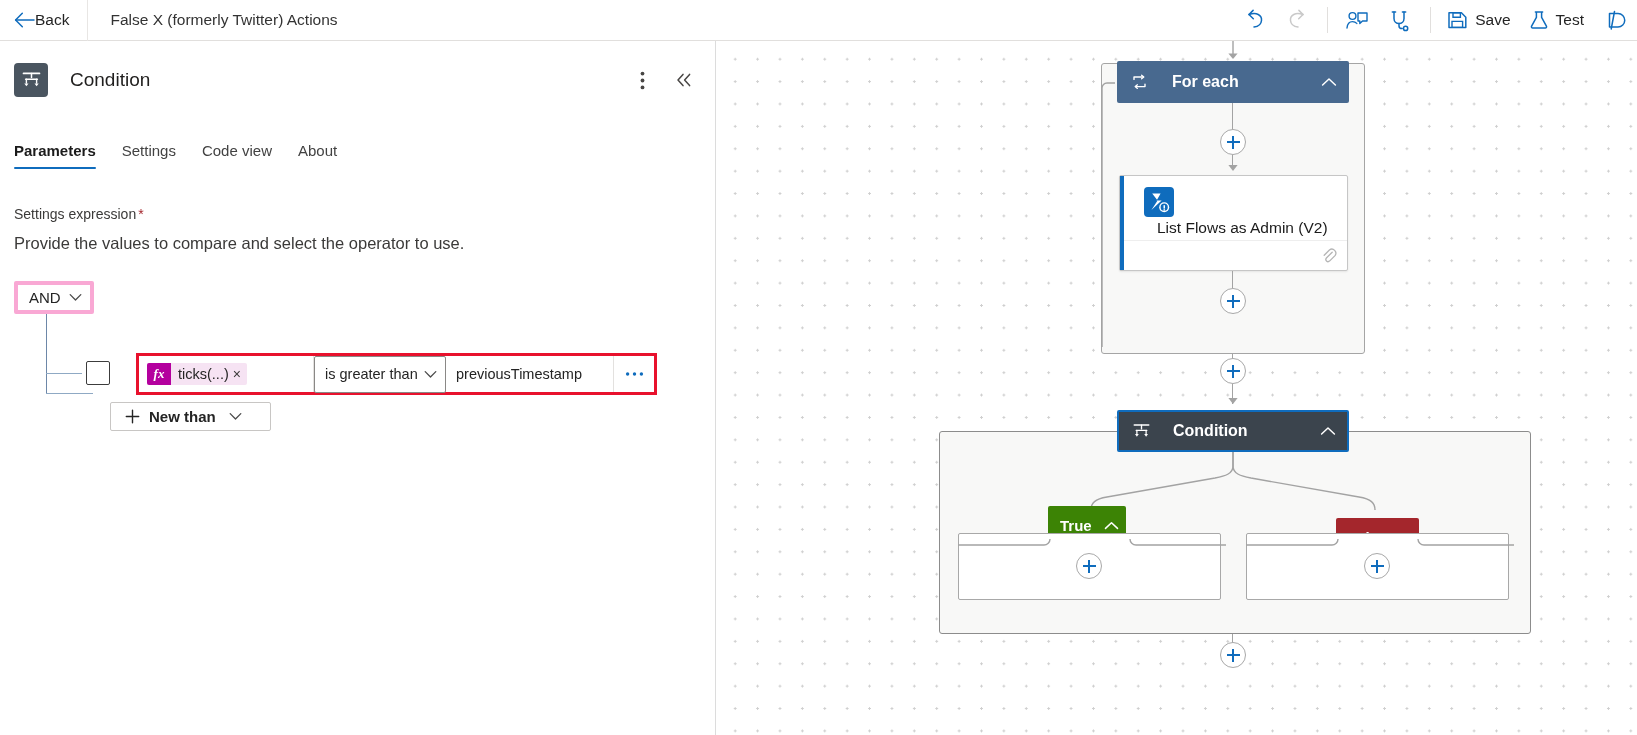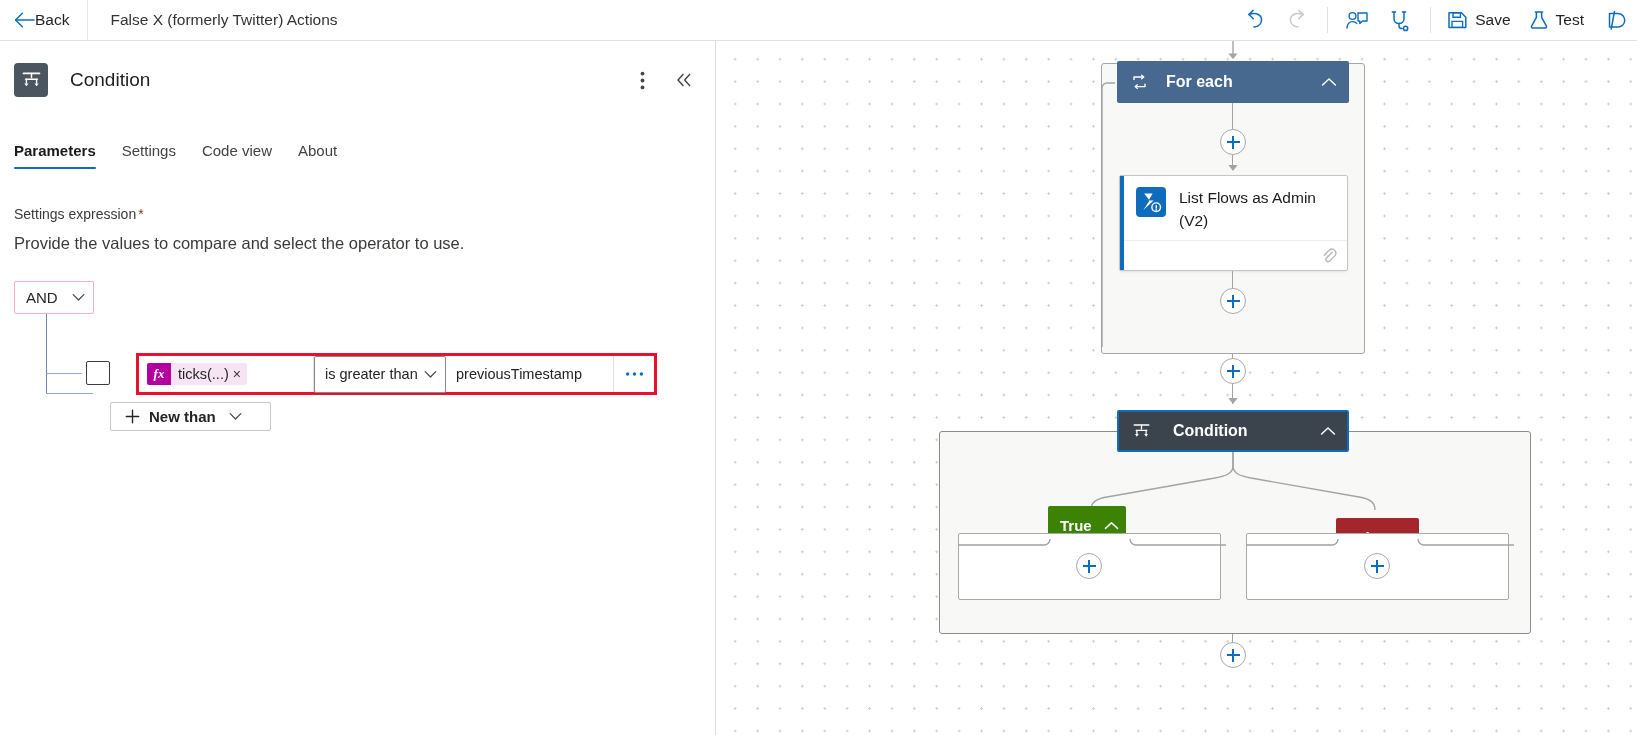--- a/index.html
+++ b/index.html
@@ -83,21 +83,21 @@
     padding:0 14px; margin-top:37px; font-size:14px; color:#3b3a39;
   }
   #field-label .req { color:#a4262c; margin-left:2px; }
   #field-desc {
     padding:0 14px; margin-top:12px; font-size:16.5px; color:#3b3a39;
   }
 
   
   #builder { position:relative; margin-top:28px; padding-left:14px; height:200px; }
   #and-select {
-    width:80px; height:33px; border:1px solid #f9a8d4; border-radius:2px;
+    width:80px; height:33px; border:4px solid #f9a8d4; border-radius:2px;
     background:#fff; display:flex; align-items:center; justify-content:space-between;
     padding:0 8px 0 11px; cursor:pointer;
   }
   #and-select .lbl { font-size:15px; color:#242424; }
 
   
   .tree-v {
     position:absolute; left:46px; top:33px; width:1px; height:79px; background:#6d87a8;
   }
   .tree-h1 {
@@ -182,21 +182,21 @@
   #foreach-scope {
     position:absolute; left:384px; top:22px; width:264px; height:291px;
     border:1px solid #a5a5a5; border-radius:3px;
     background:#f8f8f7;
   }
   #foreach-header {
     position:absolute; left:400px; top:20px; width:232px; height:42px;
     background:#48698f; border-radius:2px;
     display:flex; align-items:center; padding:0 12px 0 14px;
   }
-  #foreach-header .ttl { margin-left:18px; }
+  #foreach-header .ttl { margin-left:24px; }
   #foreach-header .chev-wrap { margin-left:auto; }
 
   .plus-node {
     position:absolute; width:26px; height:26px; border-radius:50%;
     background:#ffffff; border:1px solid #a8a8a8;
     display:flex; align-items:center; justify-content:center; cursor:pointer;
   }
   .plus-node::before, .plus-node::after {
     content:""; position:absolute; background:#0f6cbd;
   }
@@ -208,21 +208,21 @@
   
   #listflows-card {
     position:absolute; left:402px; top:134px; width:229px; height:96px;
     background:#ffffff; border:1px solid #c6c6c6; border-radius:2px;
     box-shadow:0 1px 2px rgba(0,0,0,0.08);
   }
   #listflows-card .accent {
     position:absolute; left:0; top:0; bottom:0; width:4px; background:#0f6cbd;
   }
   #listflows-top {
-    display:flex; align-items:flex-start; padding:11px 10px 0 16px; height:62px;
+    display:flex; align-items:flex-start; padding:11px 10px 0 24px; height:62px;flex-direction:column;
   }
   #lf-icon {
     width:30px; height:30px; border-radius:4px; background:#0f6cbd;
     display:flex; align-items:center; justify-content:center; flex:0 0 30px;
   }
   #lf-title {
     margin-left:13px; font-size:15.5px; color:#1b1b1b; line-height:1.48;
   }
   #listflows-foot {
     position:absolute; left:4px; right:0; bottom:0; height:30px;

